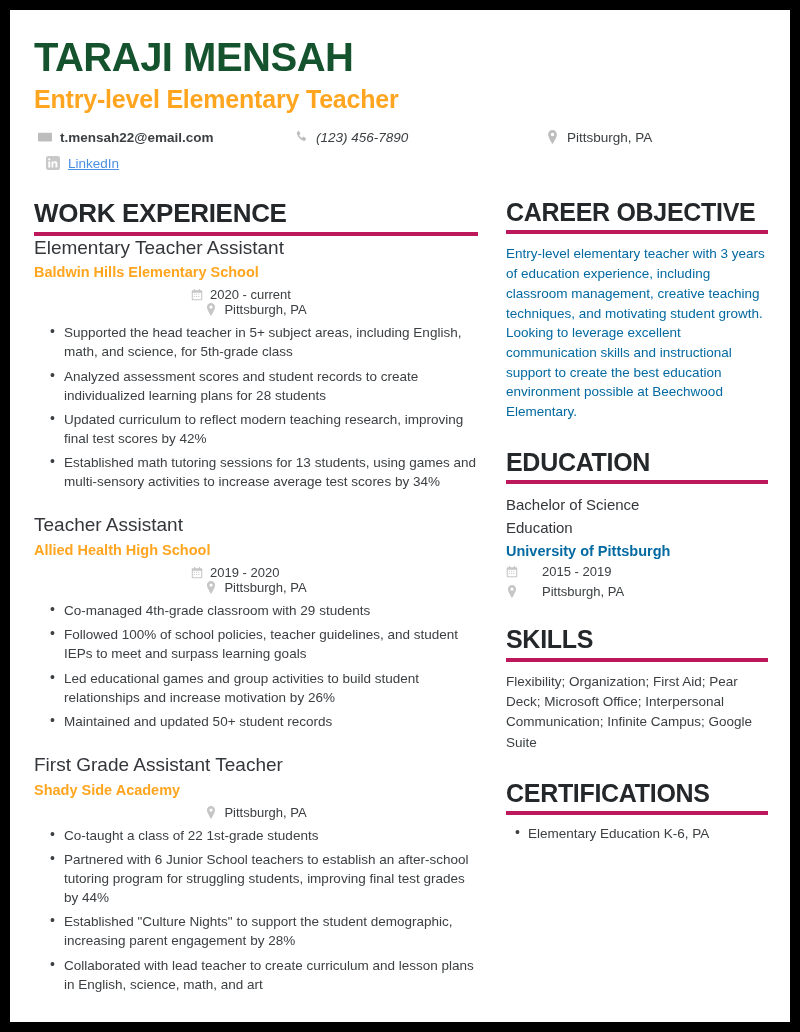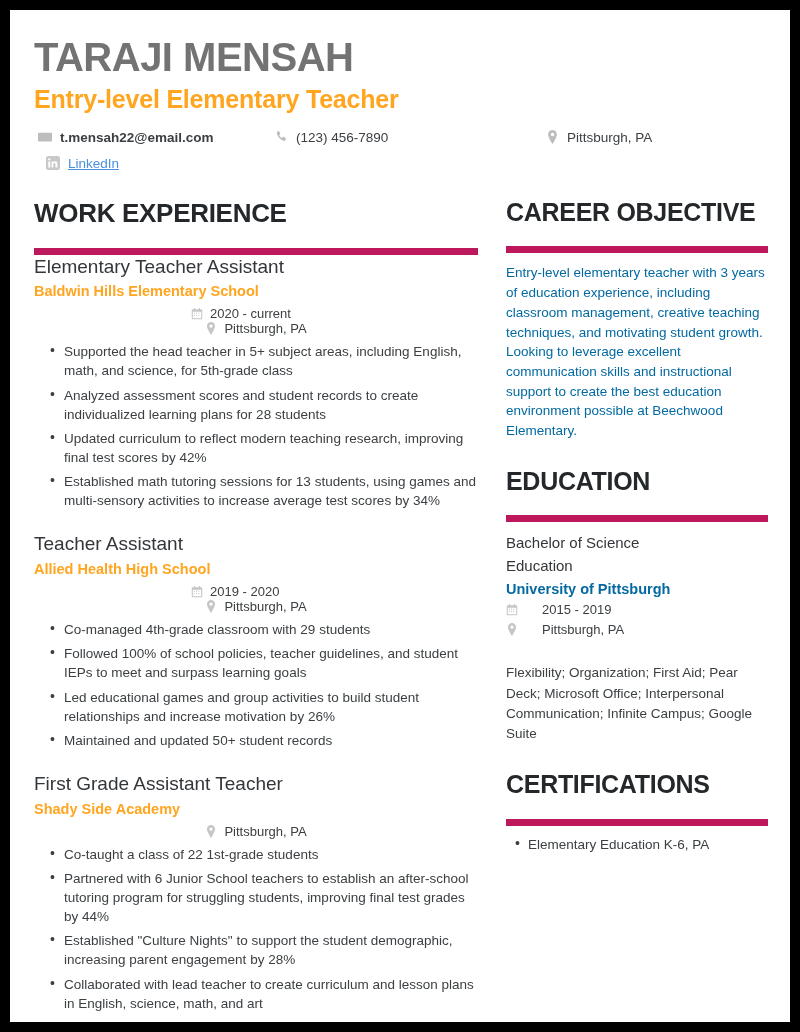--- a/index.html
+++ b/index.html
@@ -16,21 +16,21 @@
     background: #ffffff;
     overflow: hidden;
   }
 
   
   .header { padding: 26px 24px 0 24px; }
   .name {
     font-size: 40px;
     font-weight: 700;
     letter-spacing: -0.5px;
-    color: #737373;
+    color: #14532d;
     line-height: 1.08;
   }
   .job-title {
     font-size: 25px;
     font-weight: 700;
     color: #ffa51f;
     letter-spacing: -0.2px;
     margin-top: 6px;
     line-height: 1.15;
   }
@@ -43,21 +43,21 @@
   .contact-item {
     display: flex;
     align-items: center;
     gap: 8px;
     position: absolute;
     font-size: 13.5px;
     color: #3c4043;
     white-space: nowrap;
   }
   .ci-email  { left: 4px;   top: 0px; font-weight: bold; }
-  .ci-phone  { left: 240px; top: 0px; }
+  .ci-phone  { left: 260px; top: 0px; font-style: italic; }
   .ci-loc    { left: 512px; top: 0px; }
   .ci-link   { left: 12px;   top: 26px; }
 
   .ico { flex: 0 0 auto; display: inline-block; line-height: 0; }
   .ico svg { display: block; }
   .linkedin-url {
     color: #4a90e2;
     text-decoration: underline;
     font-size: 13.5px;
   }
@@ -71,22 +71,22 @@
   }
   .col-left  { width: 444px; flex: 0 0 444px; }
   .col-right { width: 262px; flex: 0 0 262px; }
 
   .section-head {
     font-size: 26px;
     font-weight: 700;
     color: #25282b;
     letter-spacing: -0.3px;
     line-height: 1.18;
-    padding-bottom: 19px;
-    border-bottom: 7px solid #be185d;
+    padding-bottom: 3px;
+    border-bottom: 4px solid #be185d;
     text-transform: uppercase;
   }
   .col-right .section-head { font-size: 25px; }
 
   
   .job { }
   .job + .job { margin-top: 22px; }
   .job-role {
     font-size: 19px;
     font-weight: 400;
@@ -349,20 +349,21 @@
           <span class="ico">
             <svg width="12" height="13" viewBox="0 0 14 16" fill="#c6c6c6">
               <path d="M7 0C4.2 0 2 2.2 2 5c0 3.6 5 11 5 11s5-7.4 5-11c0-2.8-2.2-5-5-5zm0 7a2 2 0 1 1 0-4 2 2 0 0 1 0 4z"></path>
             </svg>
           </span>
           <span>Pittsburgh, PA</span>
         </div>
       </div>
 
       <div class="rblock">
+        <div class="section-head">SKILLS</div>
         <div class="skills-text">Flexibility; Organization; First Aid; Pear Deck; Microsoft Office; Interpersonal Communication; Infinite Campus; Google Suite</div>
       </div>
 
       <div class="rblock">
         <div class="section-head">CERTIFICATIONS</div>
         <ul class="cert-list">
           <li>Elementary Education K-6, PA</li>
         </ul>
       </div>
 

